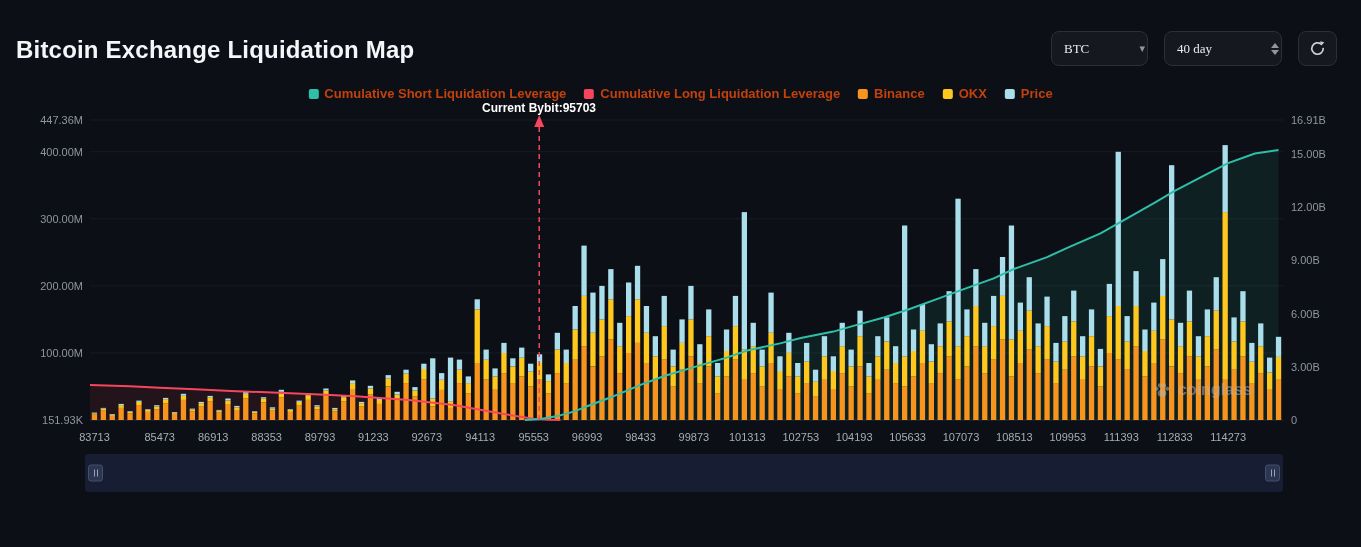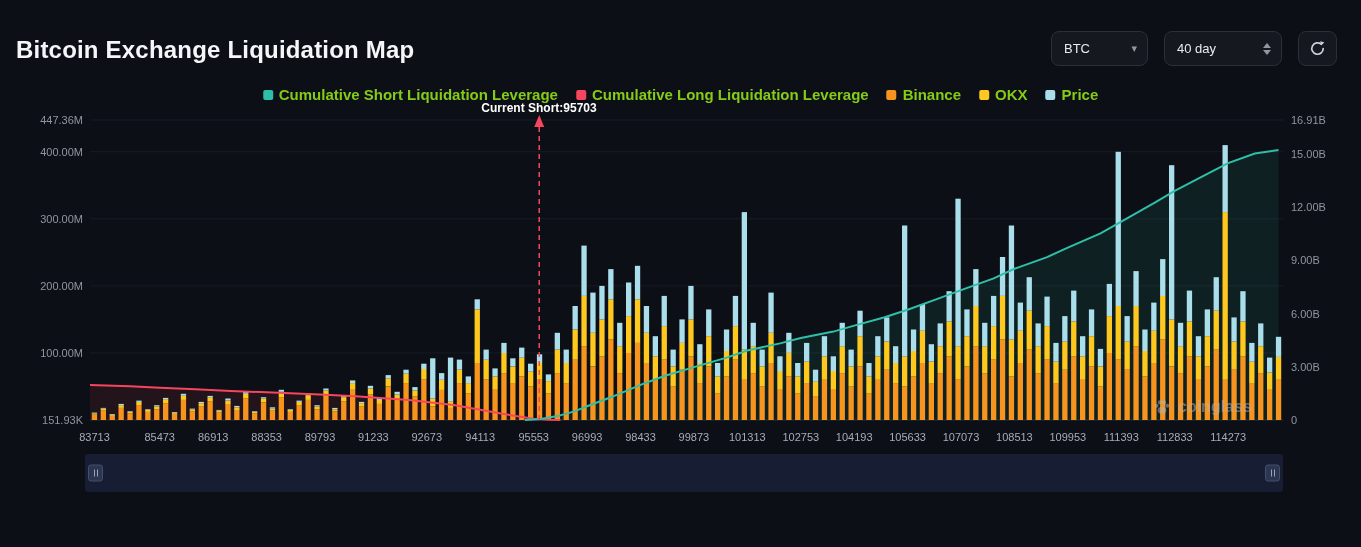--- a/index.html
+++ b/index.html
@@ -1,37 +1,37 @@
 <!DOCTYPE html>
 <html><head>
 <meta charset="utf-8">
 <style>
   html,body{margin:0;padding:0;background:#0b0e13;}
   .page{position:relative;width:1361px;height:547px;background:#0c0f15;overflow:hidden;
         font-family:"Liberation Sans",sans-serif;color:#e8ebf0;}
   .title{position:absolute;left:16px;top:36px;margin:0;font-size:24px;font-weight:700;color:#f4f6f9;letter-spacing:.2px;}
   .controls{position:absolute;top:31px;right:24px;display:flex;gap:16px;align-items:center;}
   .select{height:35px;background:#15181f;border:1px solid #2a2f38;border-radius:8px;display:flex;align-items:center;
-          justify-content:space-between;padding:0 10px 0 12px;font-size:13px;color:#e8ebf0;cursor:pointer;box-sizing:border-box;}
+          justify-content:space-between;padding:0 2px 0 12px;font-size:13px;color:#e8ebf0;cursor:pointer;box-sizing:border-box;font-family:Liberation Serif, serif;}
   .select.coin{width:97px;}
   .select.range{width:118px;}
   .caret{color:#9097a2;font-size:11px;margin-left:8px;}
   .spinner{display:flex;flex-direction:column;gap:2px;margin-left:8px;}
   .spinner i{display:block;width:0;height:0;border-left:4px solid transparent;border-right:4px solid transparent;}
   .spinner .up{border-bottom:5px solid #9097a2;}
   .spinner .down{border-top:5px solid #9097a2;}
   .refresh-btn{width:39px;height:35px;background:#15181f;border:1px solid #2a2f38;border-radius:8px;color:#c9ced8;
                display:flex;align-items:center;justify-content:center;cursor:pointer;padding:0;}
   .legend{position:absolute;top:86px;left:50%;transform:translateX(-50%);display:flex;gap:18px;align-items:center;white-space:nowrap;}
-  .legend-item{display:flex;align-items:center;gap:6px;font-size:15px;font-weight:700;color:#84cc16;cursor:pointer;}
+  .legend-item{display:flex;align-items:center;gap:6px;font-size:13px;font-weight:700;color:#c2410c;cursor:pointer;}
   .swatch{width:10px;height:10px;border-radius:2px;display:inline-block;}
   .current-price{position:absolute;top:101px;left:539px;transform:translateX(-50%);font-size:12px;font-weight:700;color:#ffffff;}
   #chart-svg{position:absolute;left:0;top:0;pointer-events:none;}
   #chart-svg text{font-family:"Liberation Sans",sans-serif;font-size:11px;}
-  .watermark{position:absolute;left:1152px;top:397px;display:flex;align-items:center;gap:6px;opacity:.5;}
+  .watermark{position:absolute;left:1152px;top:380px;display:flex;align-items:center;gap:6px;opacity:.5;}
   .watermark .brand{font-size:16px;font-weight:600;color:#aeb6c2;}
   .navigator{position:absolute;left:85px;top:454px;width:1198px;height:38px;background:#171e33;border-radius:3px;cursor:grab;}
   .nav-handle{position:absolute;top:50%;transform:translateY(-50%);width:13px;height:15px;background:#2d3650;border:1px solid #454f6d;
               border-radius:3px;display:flex;align-items:center;justify-content:center;gap:2px;cursor:ew-resize;}
   .nav-handle.left{left:3px;}
   .nav-handle.right{right:3px;}
   .nav-handle i{display:block;width:1px;height:7px;background:#9aa3b8;}
   .credit{position:absolute;right:10px;top:502px;display:flex;align-items:center;gap:9px;font-size:25px;font-weight:700;color:#ffffff;}
 </style>
 </head>
@@ -79,21 +79,21 @@
       <div class="legend-item">
         <span class="swatch" style="background: rgb(255, 200, 30);"></span>
         <span>OKX</span>
       </div>
       <div class="legend-item">
         <span class="swatch" style="background: rgb(169, 222, 234);"></span>
         <span>Price</span>
       </div>
     </div>
 
-  <div class="current-price">Current Short:95703</div>
+  <div class="current-price">Current Bybit:95703</div>
 
   <svg id="chart-svg" width="1361" height="547" viewBox="0 0 1361 547">
       <g>
         <line x1="90" x2="1283" y1="120" y2="120" stroke="#161c26" stroke-width="1"></line>
         <line x1="90" x2="1283" y1="151.7596566523605" y2="151.7596566523605" stroke="#161c26" stroke-width="1"></line>
         <line x1="90" x2="1283" y1="218.8197424892704" y2="218.8197424892704" stroke="#161c26" stroke-width="1"></line>
         <line x1="90" x2="1283" y1="285.87982832618025" y2="285.87982832618025" stroke="#161c26" stroke-width="1"></line>
         <line x1="90" x2="1283" y1="352.9399141630901" y2="352.9399141630901" stroke="#161c26" stroke-width="1"></line>
         <line x1="90" x2="1283" y1="420" y2="420" stroke="#242c3a" stroke-width="1"></line>
       </g>

